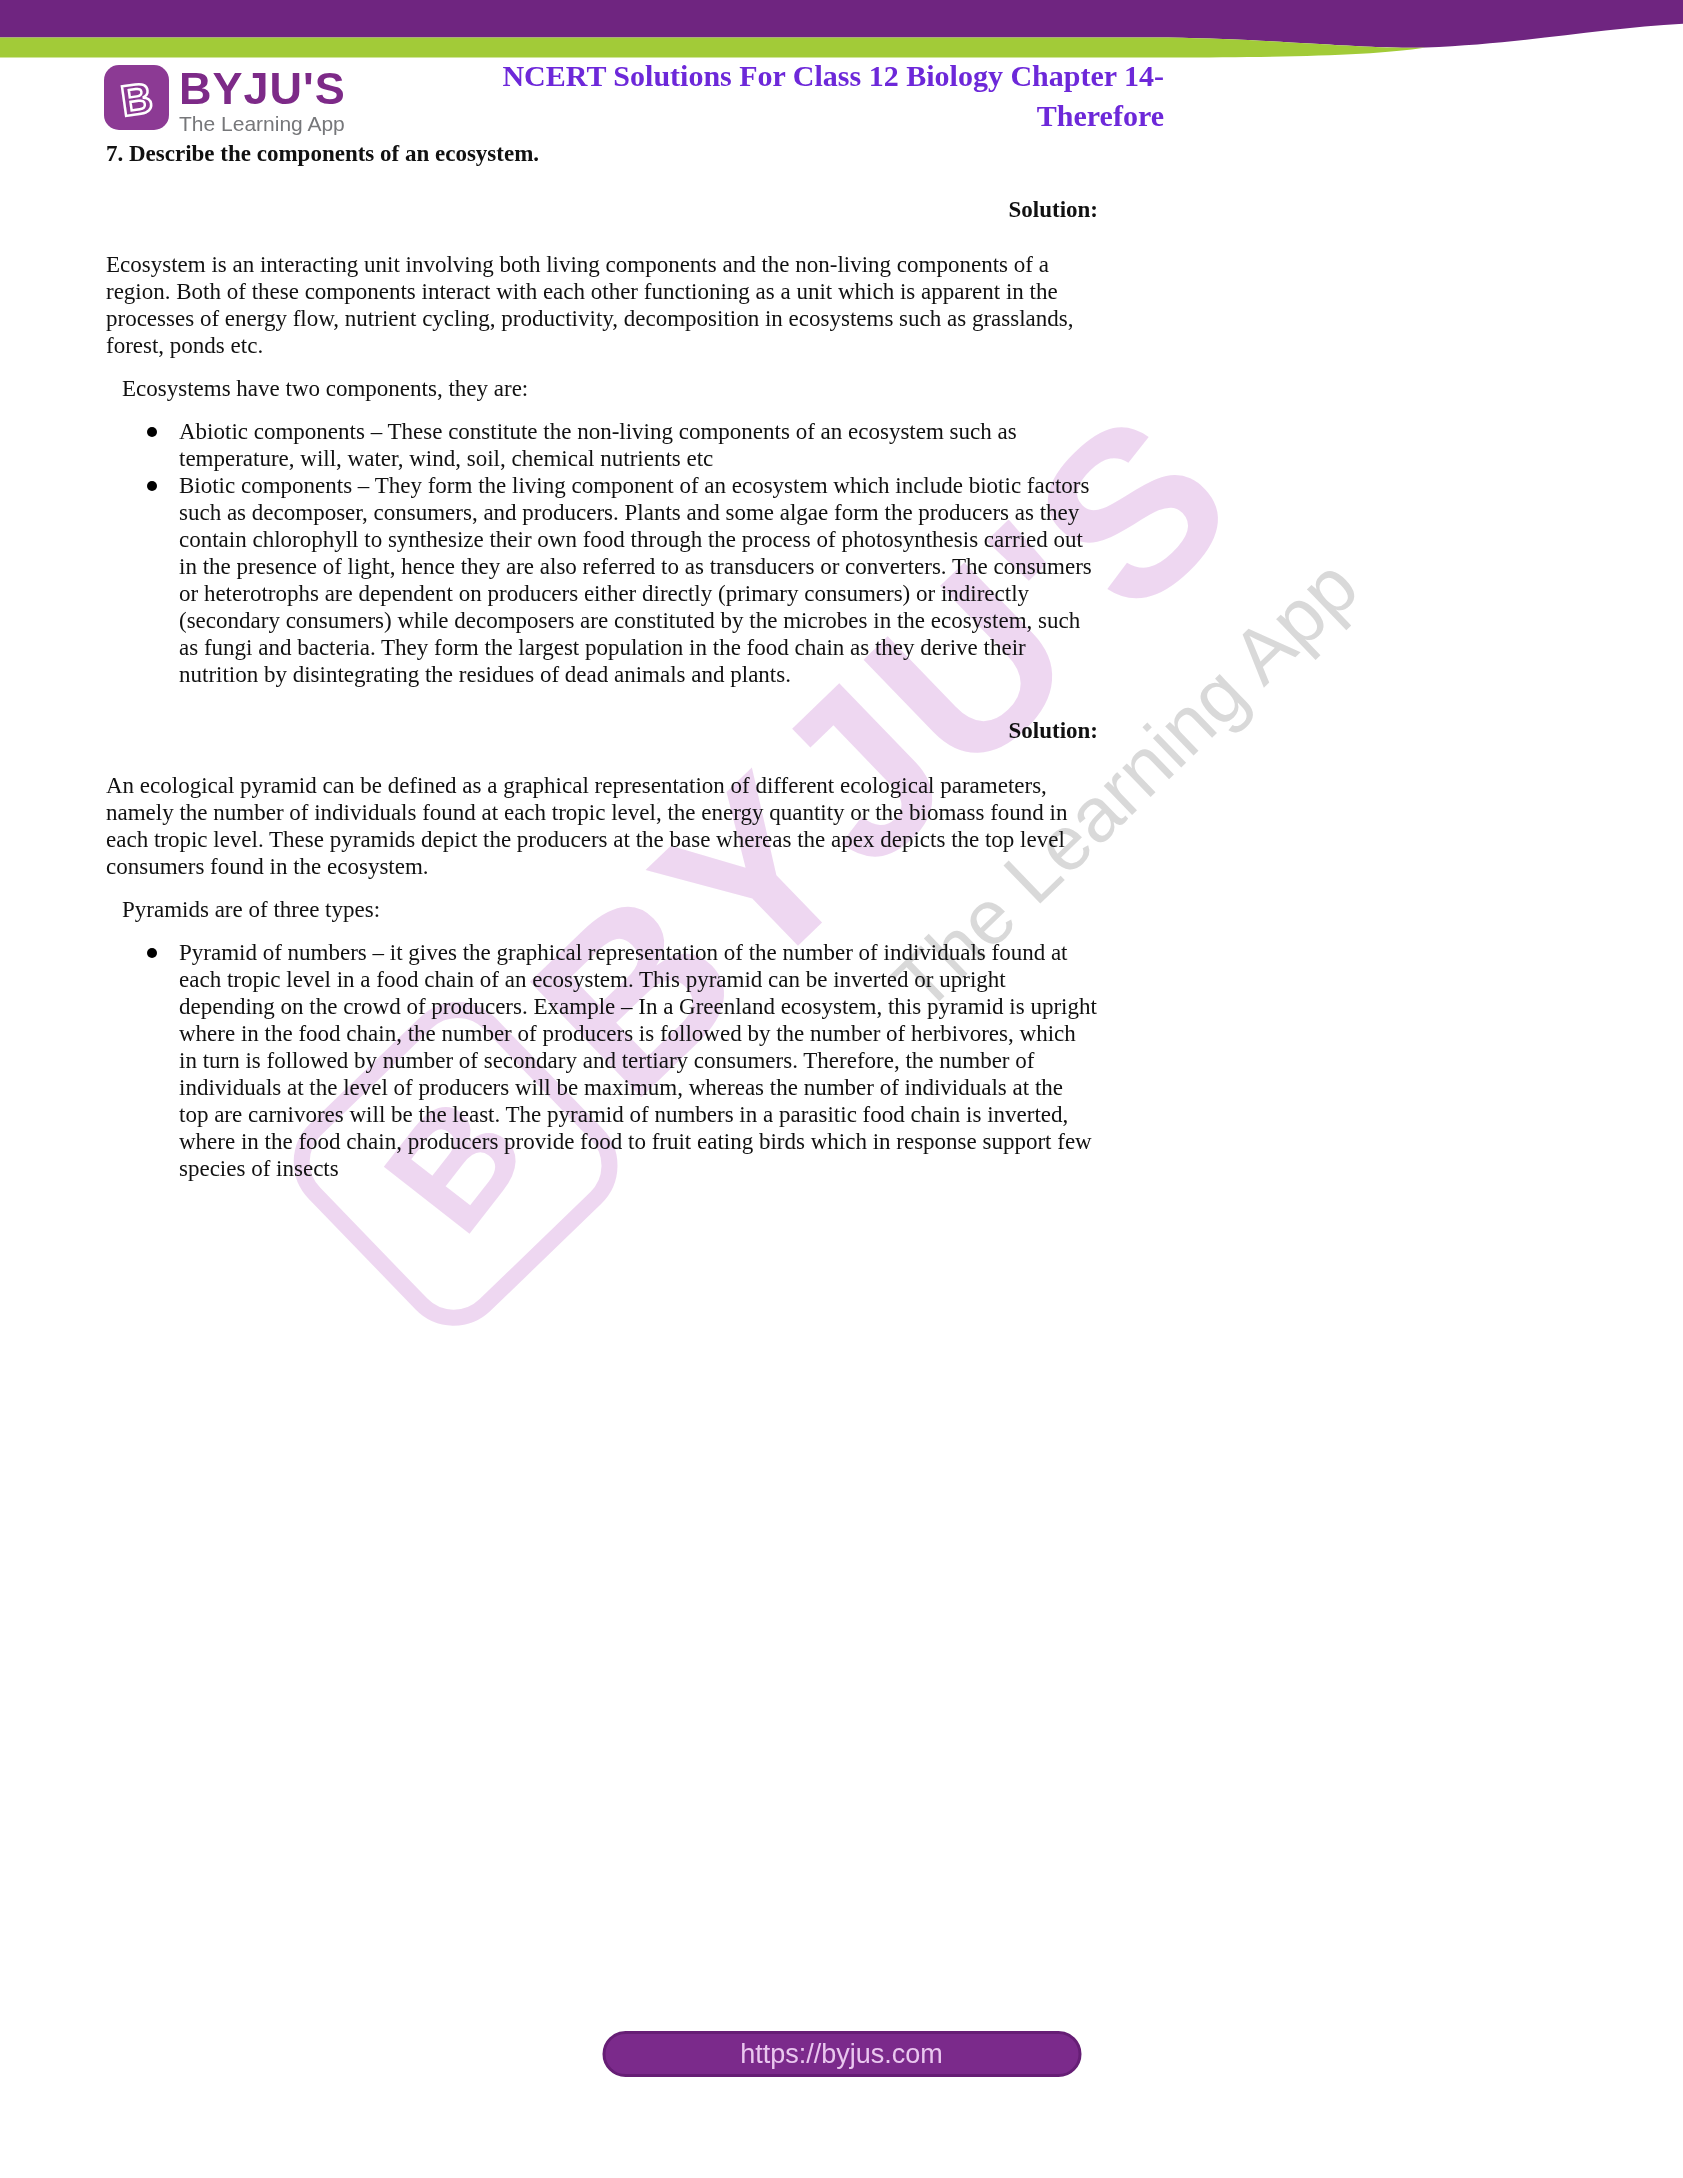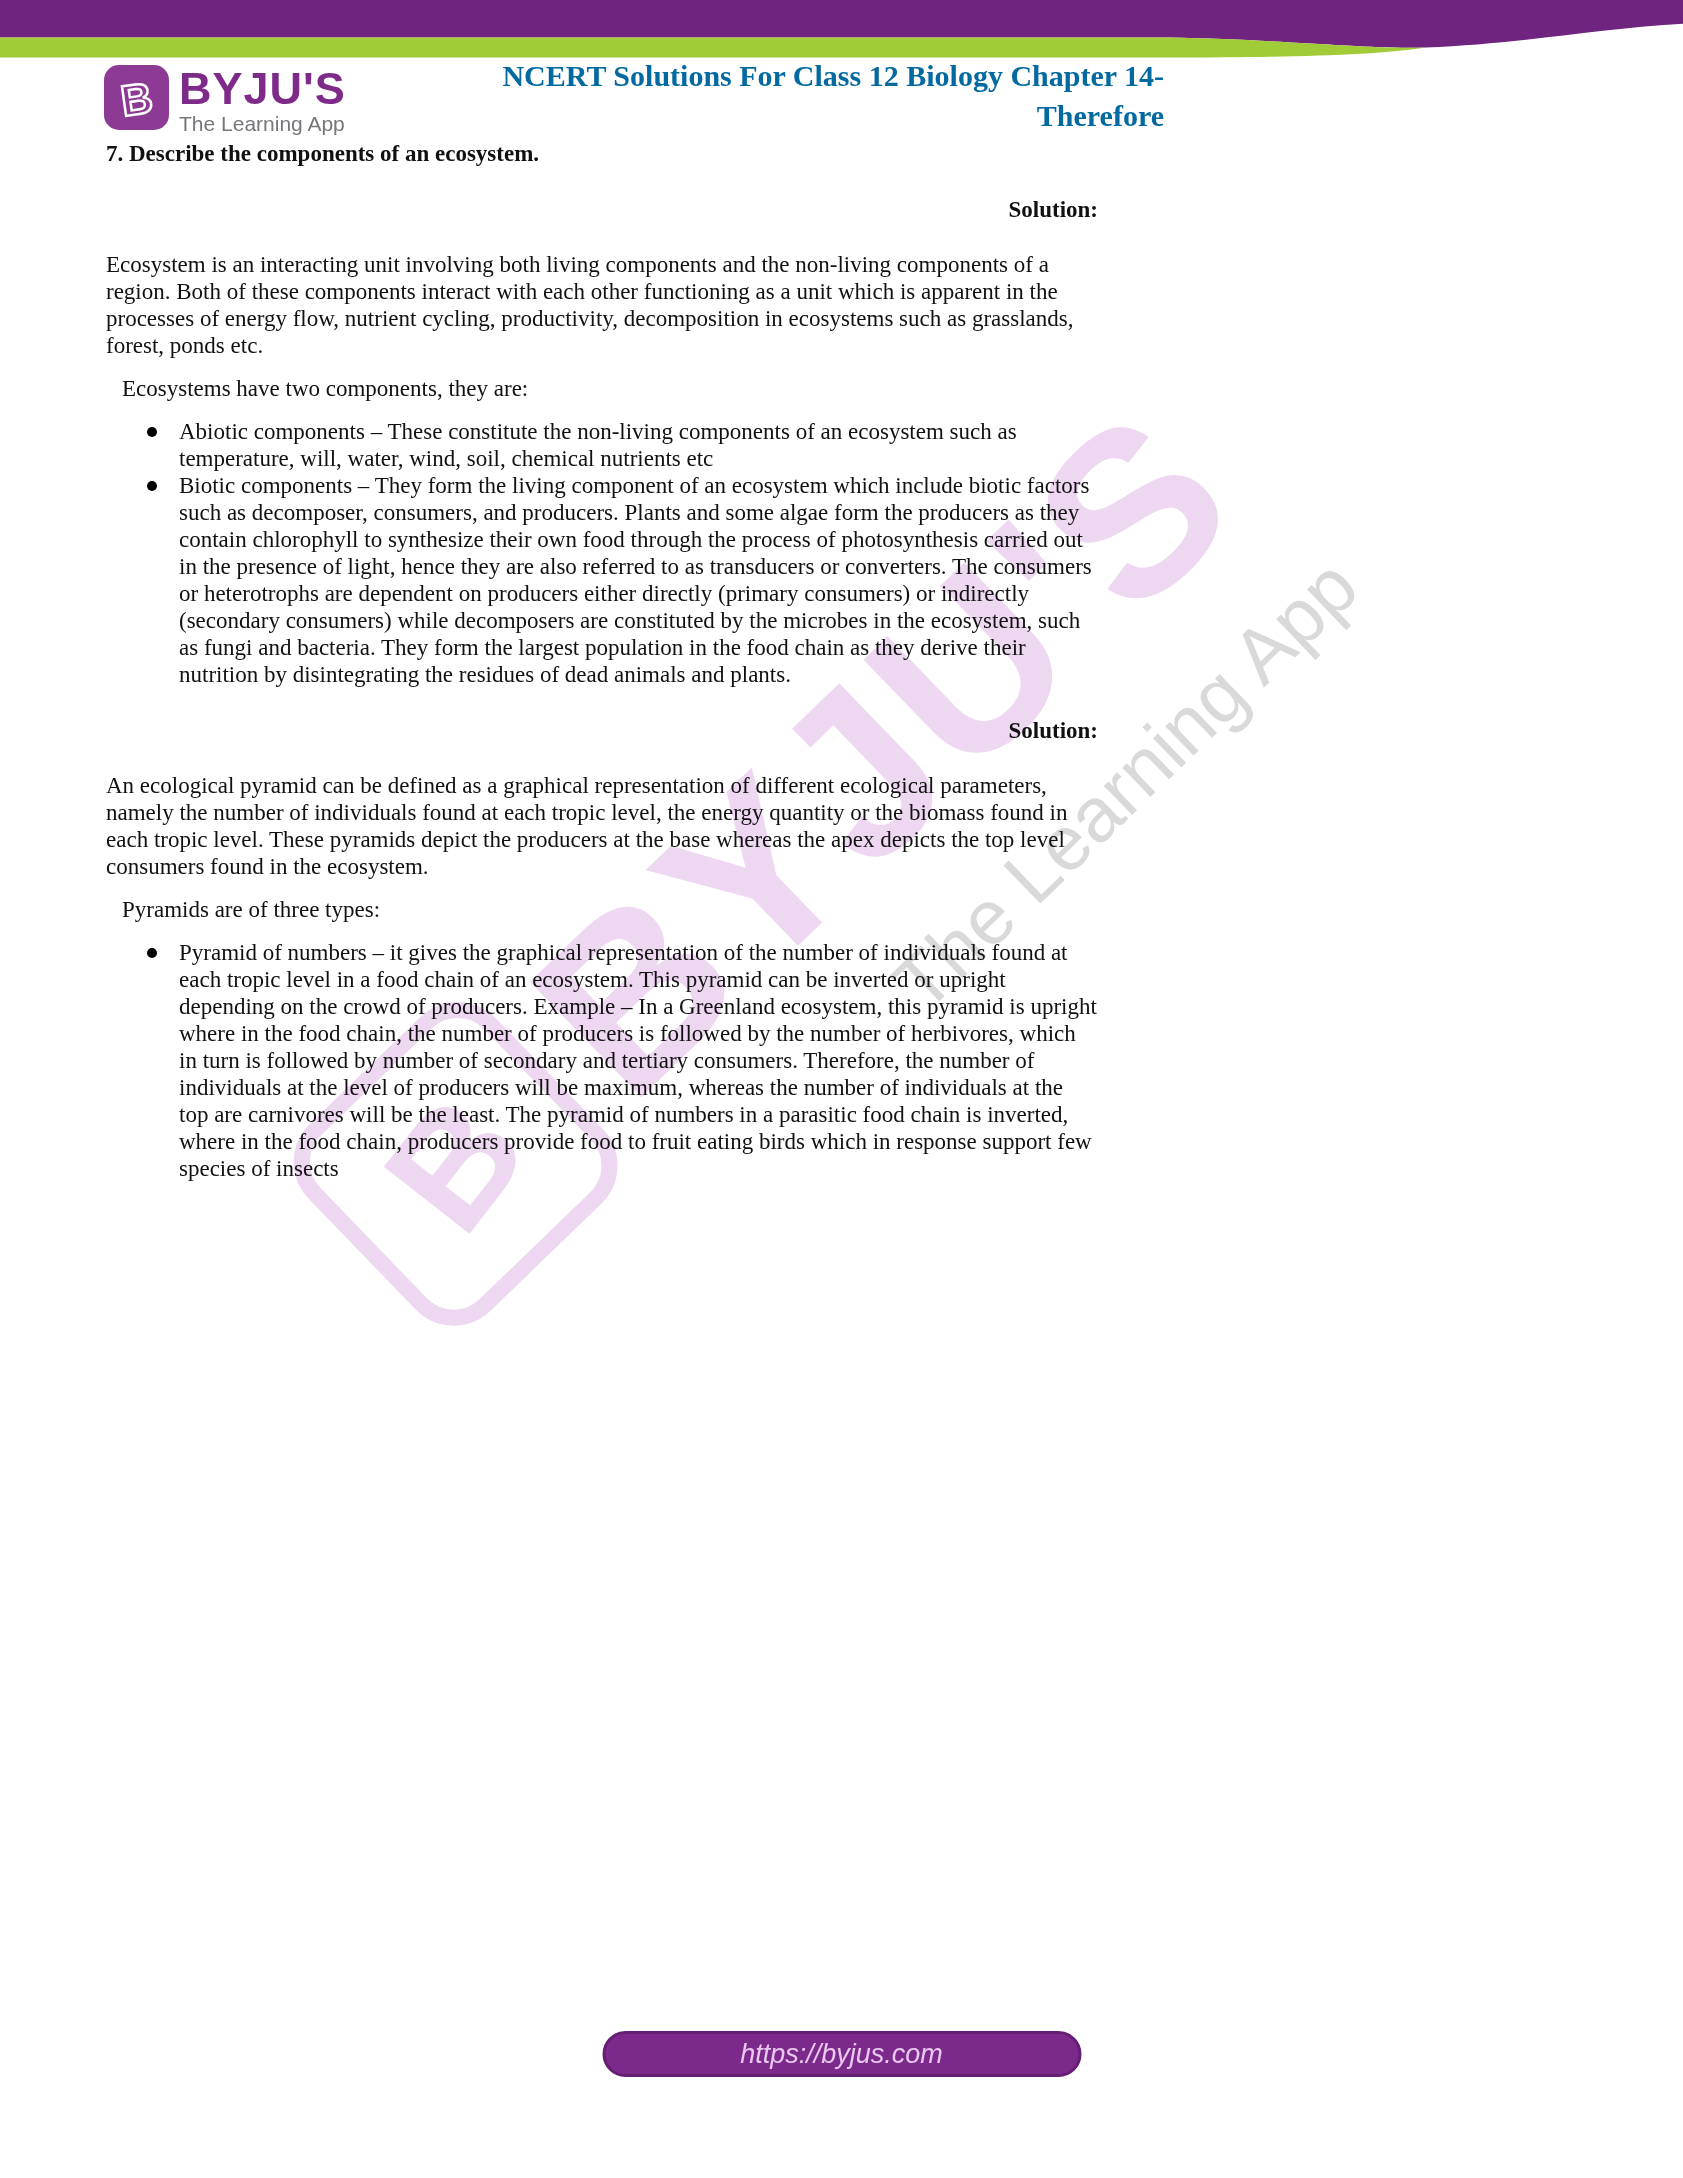--- a/index.html
+++ b/index.html
@@ -22,21 +22,21 @@
     font-family:"Liberation Sans", sans-serif; font-weight:bold; font-size:45px;
     color:#7d2a88; line-height:48px; letter-spacing:1px;
   }
   .logo-tagline {
     font-family:"Liberation Sans", sans-serif; font-size:21px; color:#76777a; line-height:22px;
   }
 
   
   .doc-title {
     position:absolute; top:56px; right:519px; width:752px; text-align:right;
-    font-weight:bold; font-size:30px; line-height:40px; color:#0369a1; z-index:2;
+    font-weight:bold; font-size:30px; line-height:40px; color:#6d28d9; z-index:2;
   }
 
   
   .watermark {
     position:absolute; left:168px; top:614px; width:1287px; height:554px;
     transform:rotate(-44deg); z-index:0; display:flex; flex-direction:column;
     align-items:center; justify-content:center; pointer-events:none;
   }
   .wm-row { display:flex; align-items:center; }
   .wm-icon {
@@ -69,21 +69,21 @@
     margin:9px 22px 0 41px; flex:none;
   }
   .b-text { font-size:23px; line-height:27px; width:918px; }
   .q8-title { margin-top:30px; }
 
   
   .footer-pill {
     position:absolute; top:2031px; left:50%; transform:translateX(-50%);
     width:473px; height:40px; background:#7b2a8b; border:3px solid #661e75;
     border-radius:24px; display:flex; align-items:center; justify-content:center;
-    font-family:"Liberation Sans", sans-serif; font-size:27px; color:#eac7ef; z-index:2;font-style:italic;
+    font-family:"Liberation Sans", sans-serif; font-size:27px; color:#eac7ef; z-index:2;
   }
 </style>
 </head>
 <body>
 
 <svg class="header-deco" viewBox="0 0 1700 100" preserveAspectRatio="none">
   <path d="M0,0 H1700 V24 C1620,28 1540,44 1440,48 C1380,50 1300,40 1180,38 L0,38 Z" fill="#6f2580"></path>
   <path d="M0,38 H1180 C1300,40 1380,50 1440,48 C1390,56 1300,58 1180,58 L0,58 Z" fill="#a2cb38"></path>
 </svg>
 

